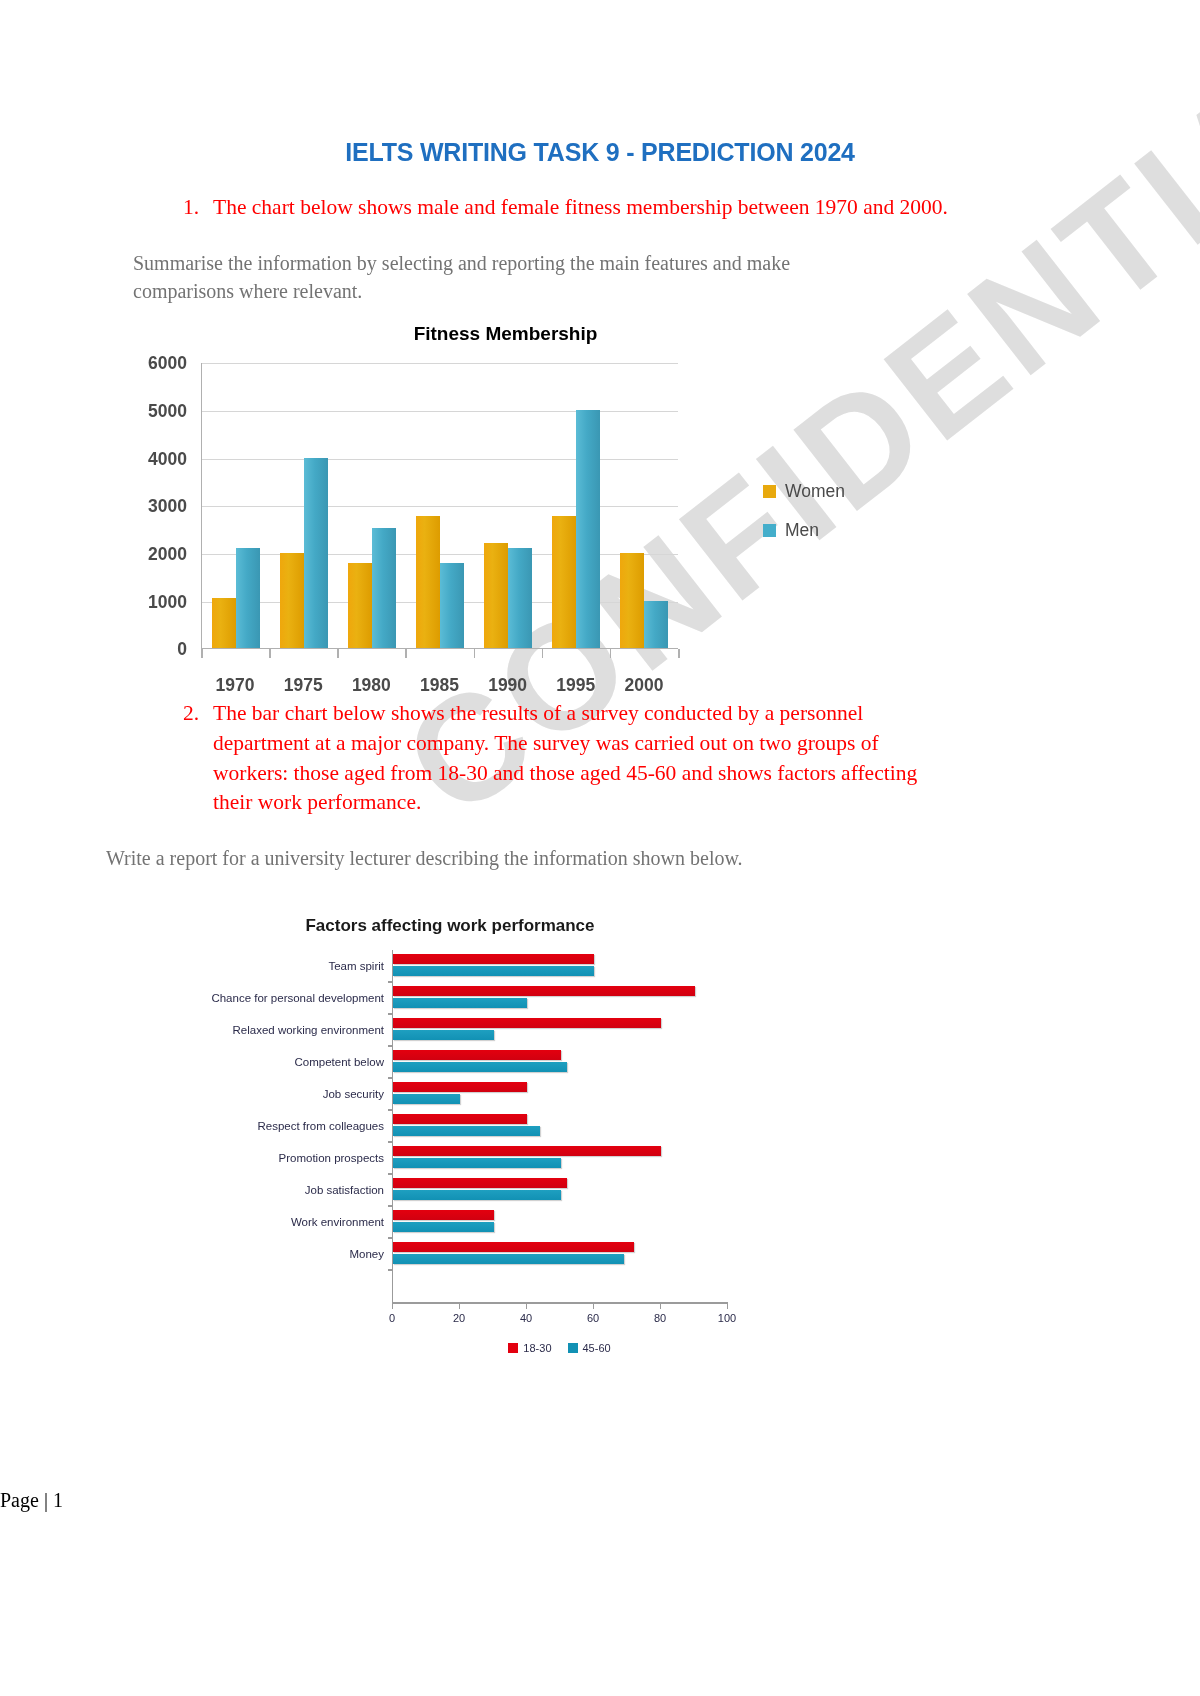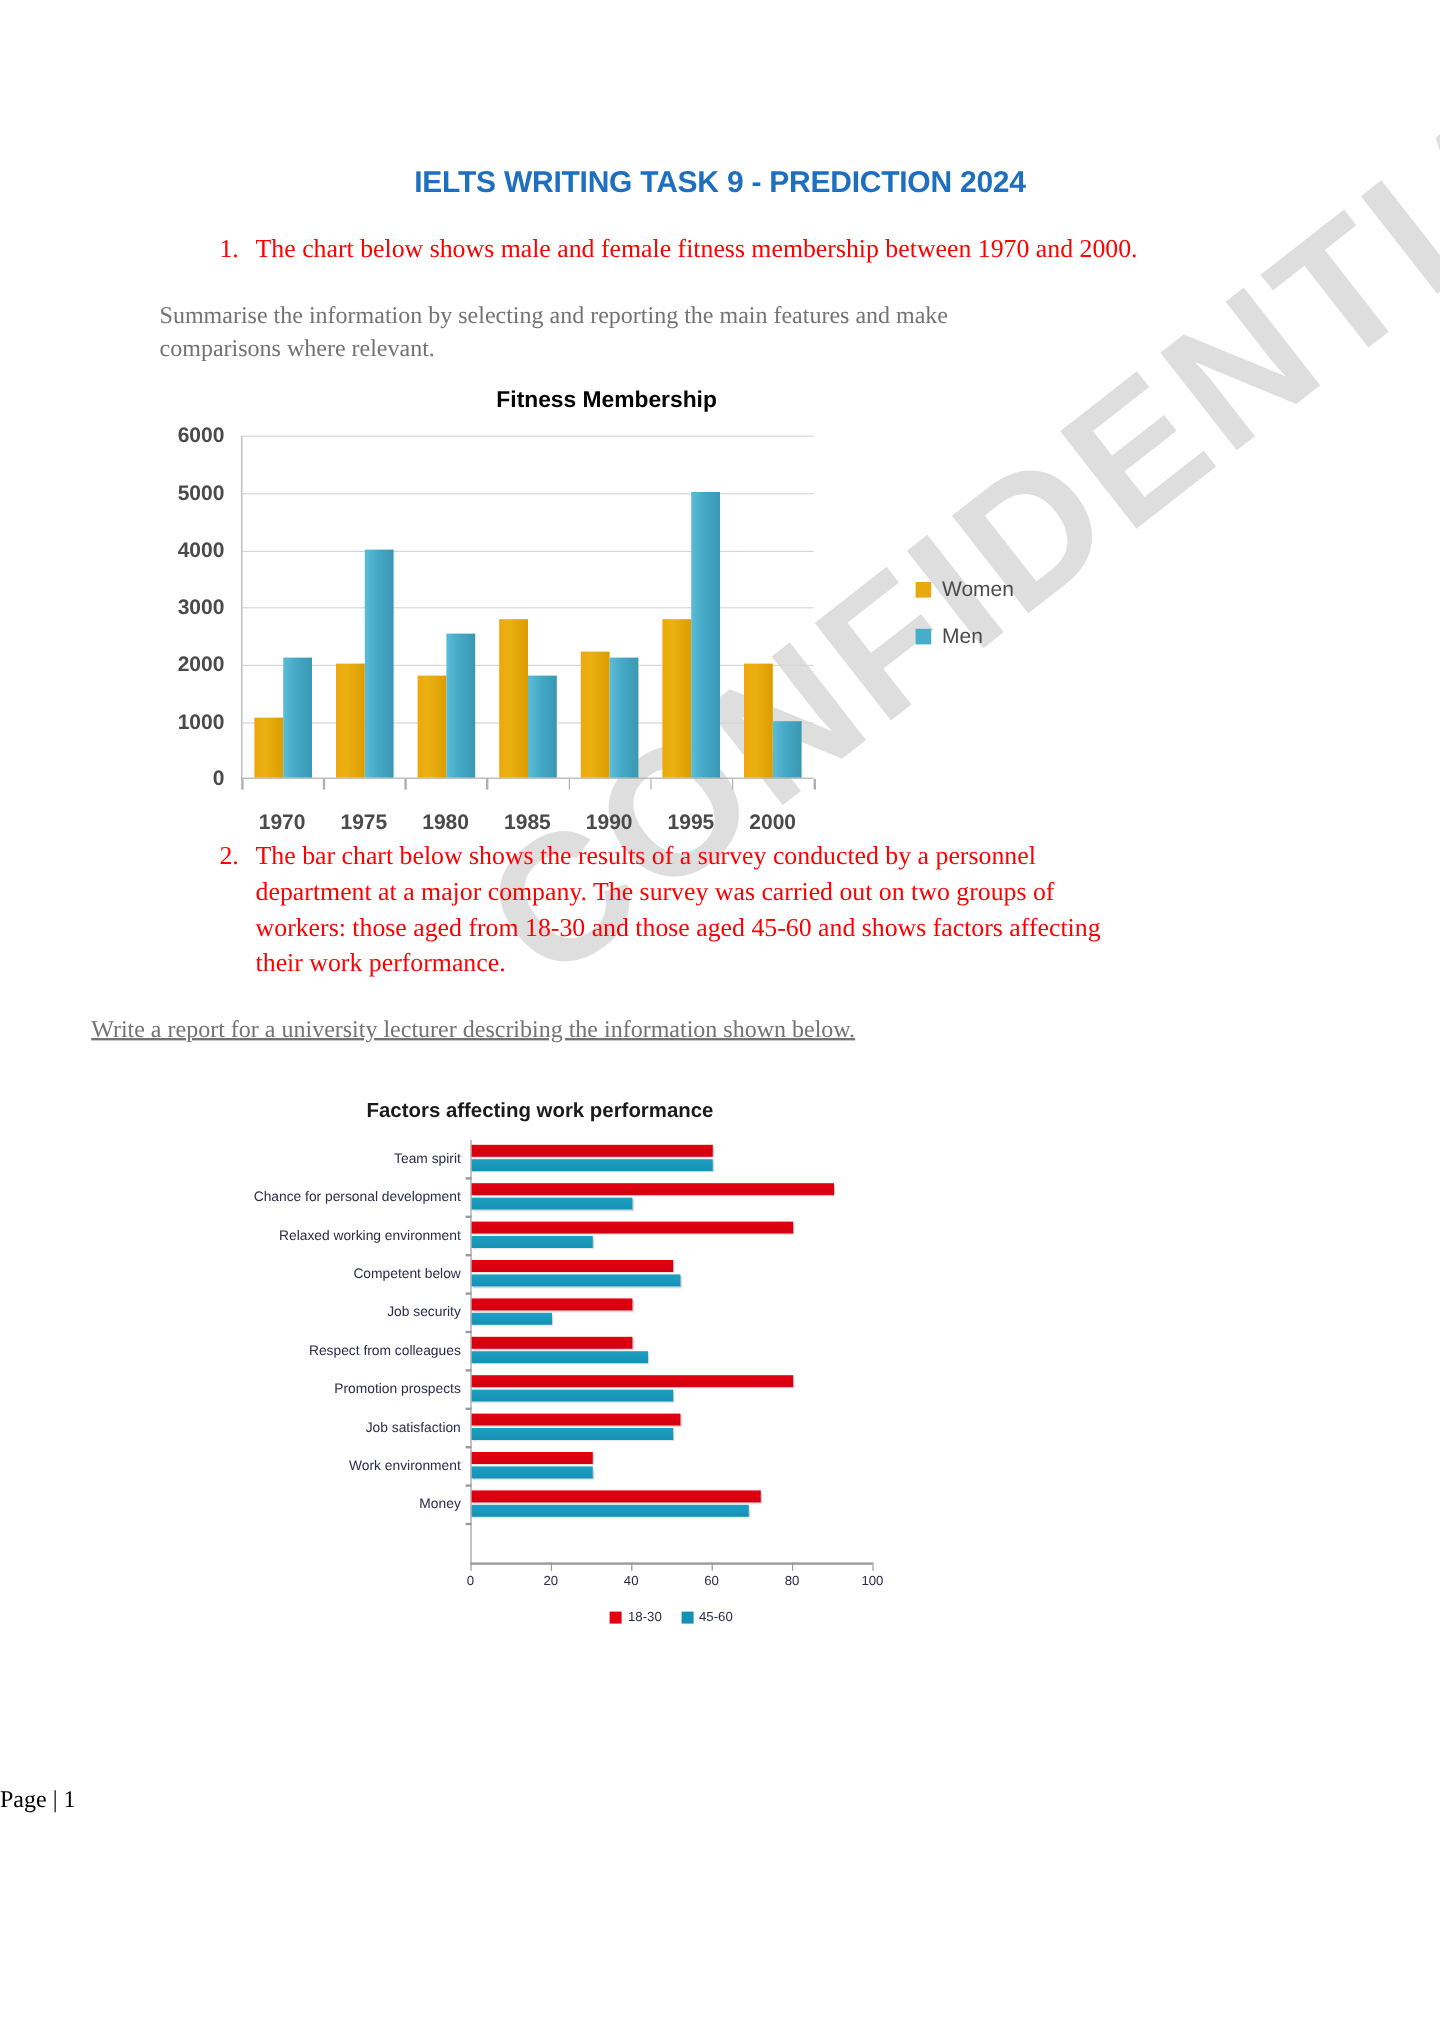--- a/index.html
+++ b/index.html
@@ -57,21 +57,21 @@
   }
   .task-num { width:42px; flex:0 0 42px; text-align:right; padding-right:14px; }
   .task-txt { flex:1; }
   .plain-par {
     font-size:20px;
     line-height:1.42;
     color:#737373;
     margin-top:26px;
   }
   .p1 { padding-left:133px; padding-right:320px; }
-  .p2 { padding-left:76px; padding-right:215px;text-decoration:underline; }
+  .p2 { padding-left:106px; padding-right:215px; }
   .item1 { padding-left:171px; padding-right:215px; }
   .item2 { padding-left:171px; padding-right:250px; }
 
   
   .chart1-wrap { position:relative; margin-top:18px; padding-left:133px; }
   .chart1-title {
     font-family:"Liberation Sans", sans-serif;
     font-weight:bold; font-size:19px; color:#000000;
     text-align:center; width:545px; margin-left:100px;
   }

